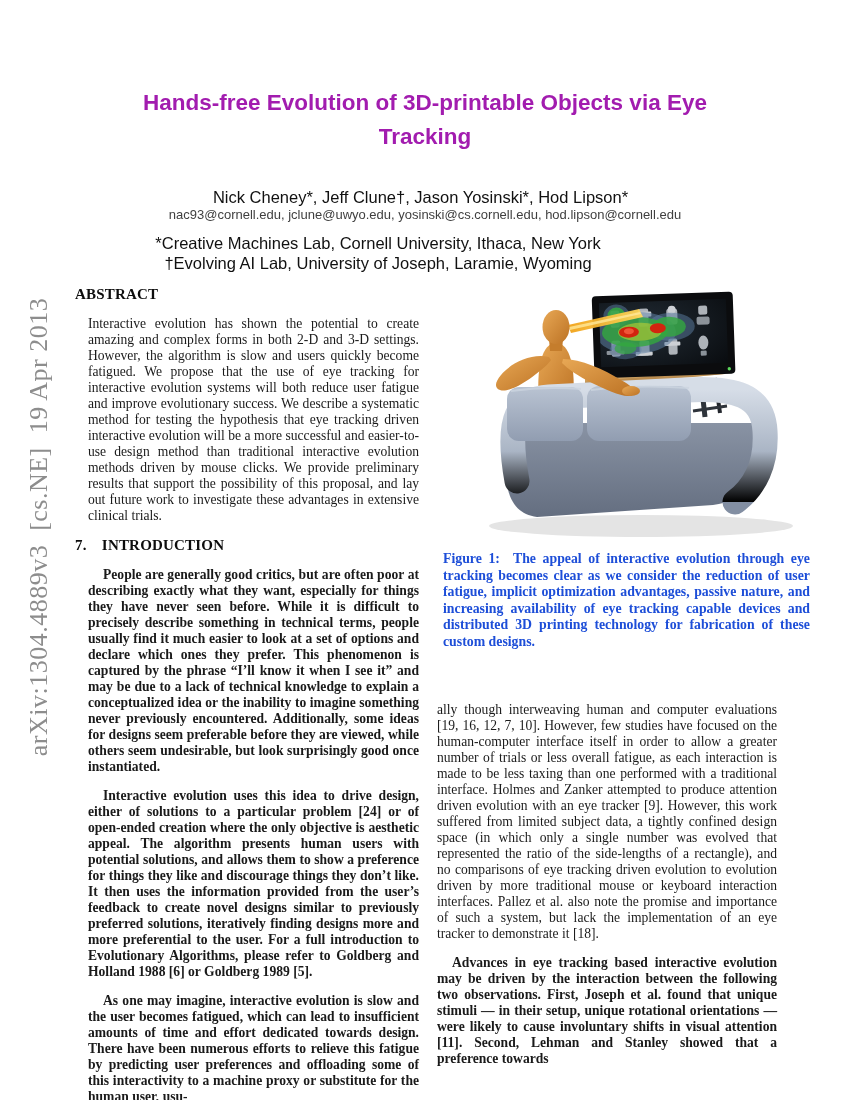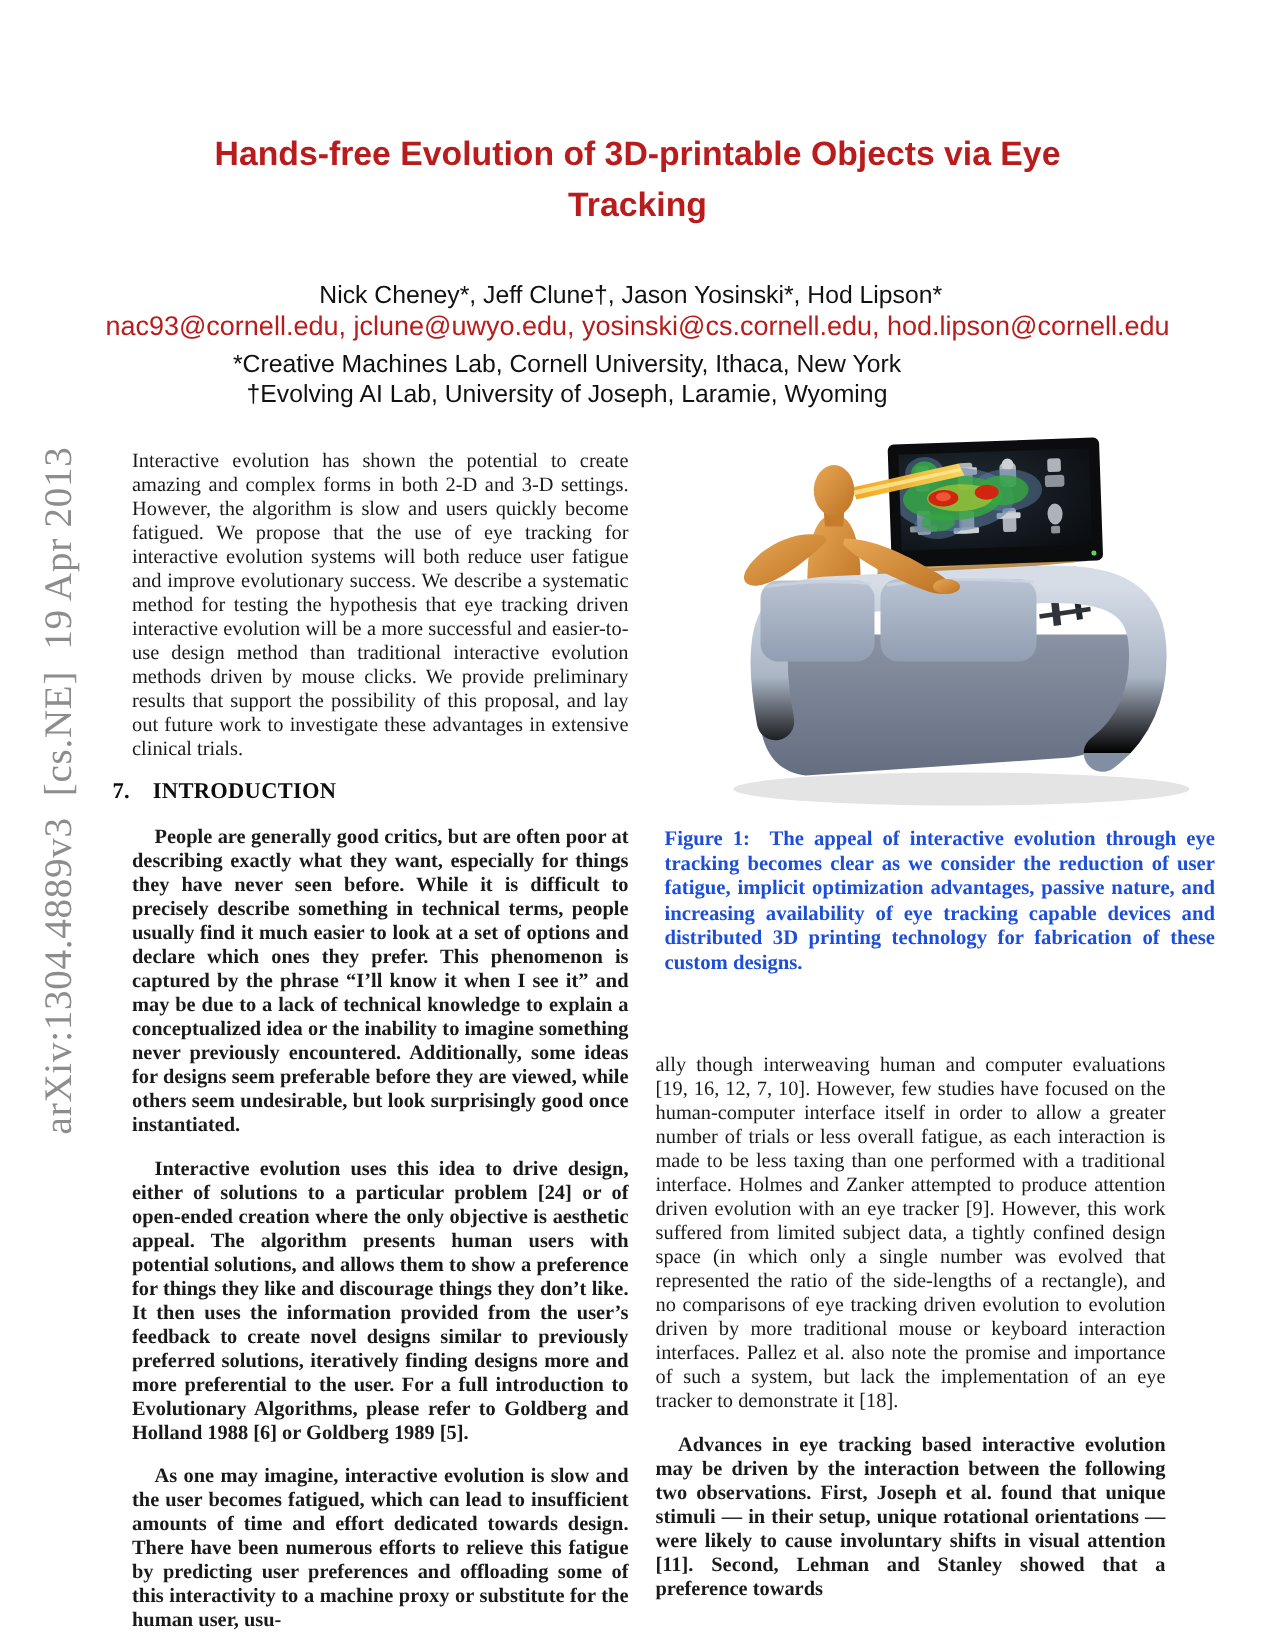--- a/index.html
+++ b/index.html
@@ -14,29 +14,29 @@
     transform:translate(-50%,-50%) rotate(-90deg);
     white-space:nowrap;
     font-family:"Liberation Serif", serif;
     font-size:26px; color:#8d8d8d; letter-spacing:0.5px;
   }
 
   
   .paper-title {
     position:absolute; top:86px; left:105px; width:640px;
     text-align:center; font-family:"Liberation Sans", sans-serif;
-    font-weight:bold; font-size:22.5px; line-height:34px; color:#b91c1c;
+    font-weight:bold; font-size:22.5px; line-height:34px; color:#a21caf;
   }
   .author-line {
     position:absolute; top:188px; left:0; width:841px; text-align:center;
     font-family:"Liberation Sans", sans-serif; font-size:16.5px; color:#111;
   }
   .email-line {
     position:absolute; top:207px; left:0; width:850px; text-align:center;
-    font-family:"Liberation Sans", sans-serif; font-size:18px; color:#b91c1c;
+    font-family:"Liberation Sans", sans-serif; font-size:13px; color:#404040;
   }
   .affiliations {
     position:absolute; top:234px; left:0; width:756px; text-align:center;
     font-family:"Liberation Sans", sans-serif; font-size:16.5px; line-height:19.5px; color:#111;
   }
 
   
   .col-left  { position:absolute; left:75px;  top:286px; width:357px; }
   .col-right-caption { position:absolute; left:443px; top:551px; width:367px; }
   .col-right-text    { position:absolute; left:424px; top:689px; width:366px; }
@@ -70,20 +70,21 @@
 
   <div class="paper-title">Hands-free Evolution of 3D-printable Objects via Eye Tracking</div>
   <div class="author-line">Nick Cheney*, Jeff Clune†, Jason Yosinski*, Hod Lipson*</div>
   <div class="email-line">nac93@cornell.edu, jclune@uwyo.edu, yosinski@cs.cornell.edu, hod.lipson@cornell.edu</div>
   <div class="affiliations">
     <div>*Creative Machines Lab, Cornell University, Ithaca, New York</div>
     <div>†Evolving AI Lab, University of Joseph, Laramie, Wyoming</div>
   </div>
 
   <div class="col-left">
+    <h2 class="sec-heading">ABSTRACT</h2>
     <p class="body-par">Interactive evolution has shown the potential to create amazing and complex forms in both 2-D and 3-D settings. However, the algorithm is slow and users quickly become fatigued. We propose that the use of eye tracking for interactive evolution systems will both reduce user fatigue and improve evolutionary success. We describe a systematic method for testing the hypothesis that eye tracking driven interactive evolution will be a more successful and easier-to-use design method than traditional interactive evolution methods driven by mouse clicks. We provide preliminary results that support the possibility of this proposal, and lay out future work to investigate these advantages in extensive clinical trials.</p>
     <h2 class="sec-heading intro">7. INTRODUCTION</h2>
     <p class="body-par indent">People are generally good critics, but are often poor at describing exactly what they want, especially for things they have never seen before. While it is difficult to precisely describe something in technical terms, people usually find it much easier to look at a set of options and declare which ones they prefer. This phenomenon is captured by the phrase “I’ll know it when I see it” and may be due to a lack of technical knowledge to explain a conceptualized idea or the inability to imagine something never previously encountered. Additionally, some ideas for designs seem preferable before they are viewed, while others seem undesirable, but look surprisingly good once instantiated.</p>
     <p class="body-par indent">Interactive evolution uses this idea to drive design, either of solutions to a particular problem [24] or of open-ended creation where the only objective is aesthetic appeal. The algorithm presents human users with potential solutions, and allows them to show a preference for things they like and discourage things they don’t like. It then uses the information provided from the user’s feedback to create novel designs similar to previously preferred solutions, iteratively finding designs more and more preferential to the user. For a full introduction to Evolutionary Algorithms, please refer to Goldberg and Holland 1988 [6] or Goldberg 1989 [5].</p>
     <p class="body-par indent">As one may imagine, interactive evolution is slow and the user becomes fatigued, which can lead to insufficient amounts of time and effort dedicated towards design. There have been numerous efforts to relieve this fatigue by predicting user preferences and offloading some of this interactivity to a machine proxy or substitute for the human user, usu-</p>
   </div>
 
   <div class="figure-box">
     <svg viewBox="0 0 385 262" width="385" height="262" role="img" aria-label="3D render of an orange human figure seated on a blue-gray couch, viewed from behind, gazing at a TV screen showing a grid of gray 3D-printable designs overlaid with a green and red attention heatmap; a yellow gaze beam connects the figure's eyes to the screen.">
       <defs>

